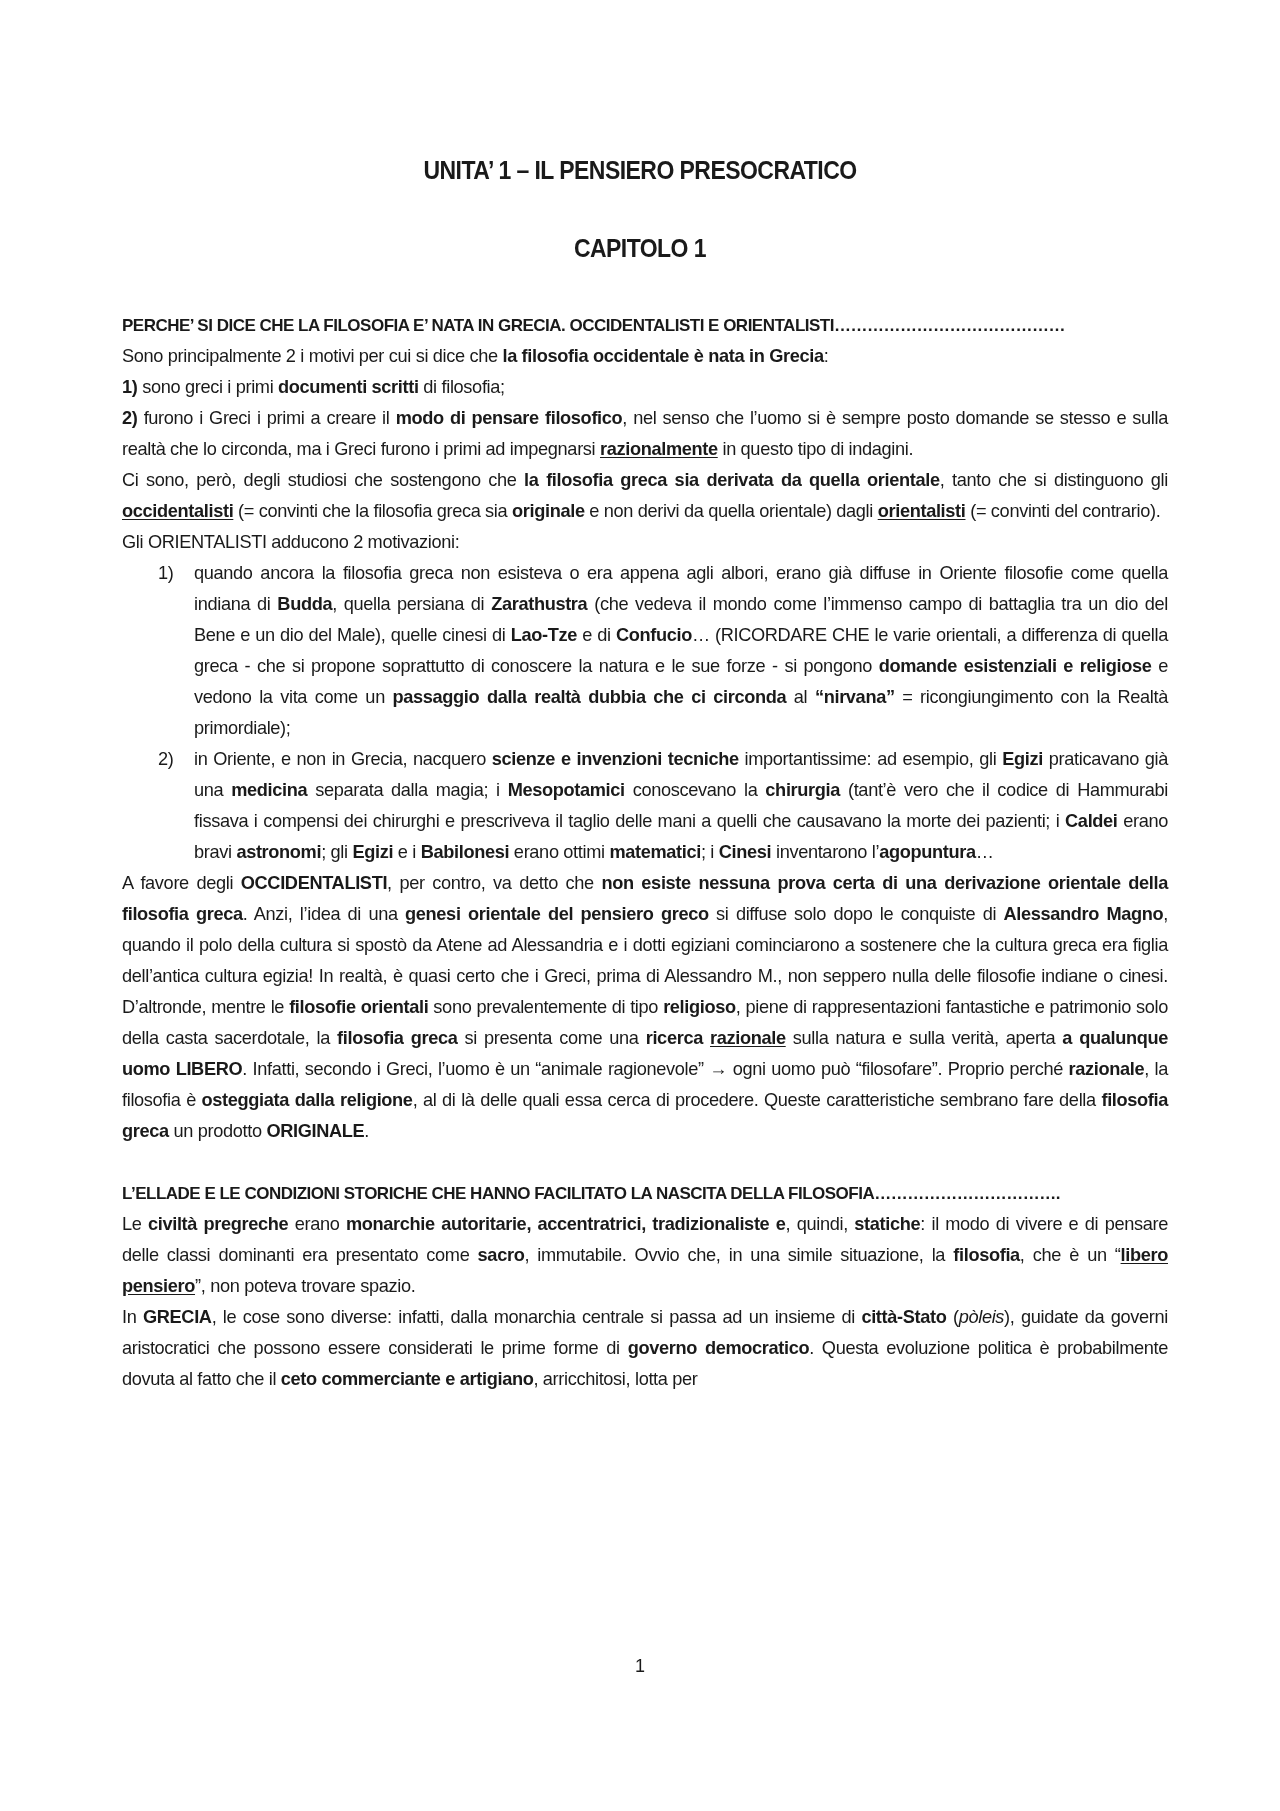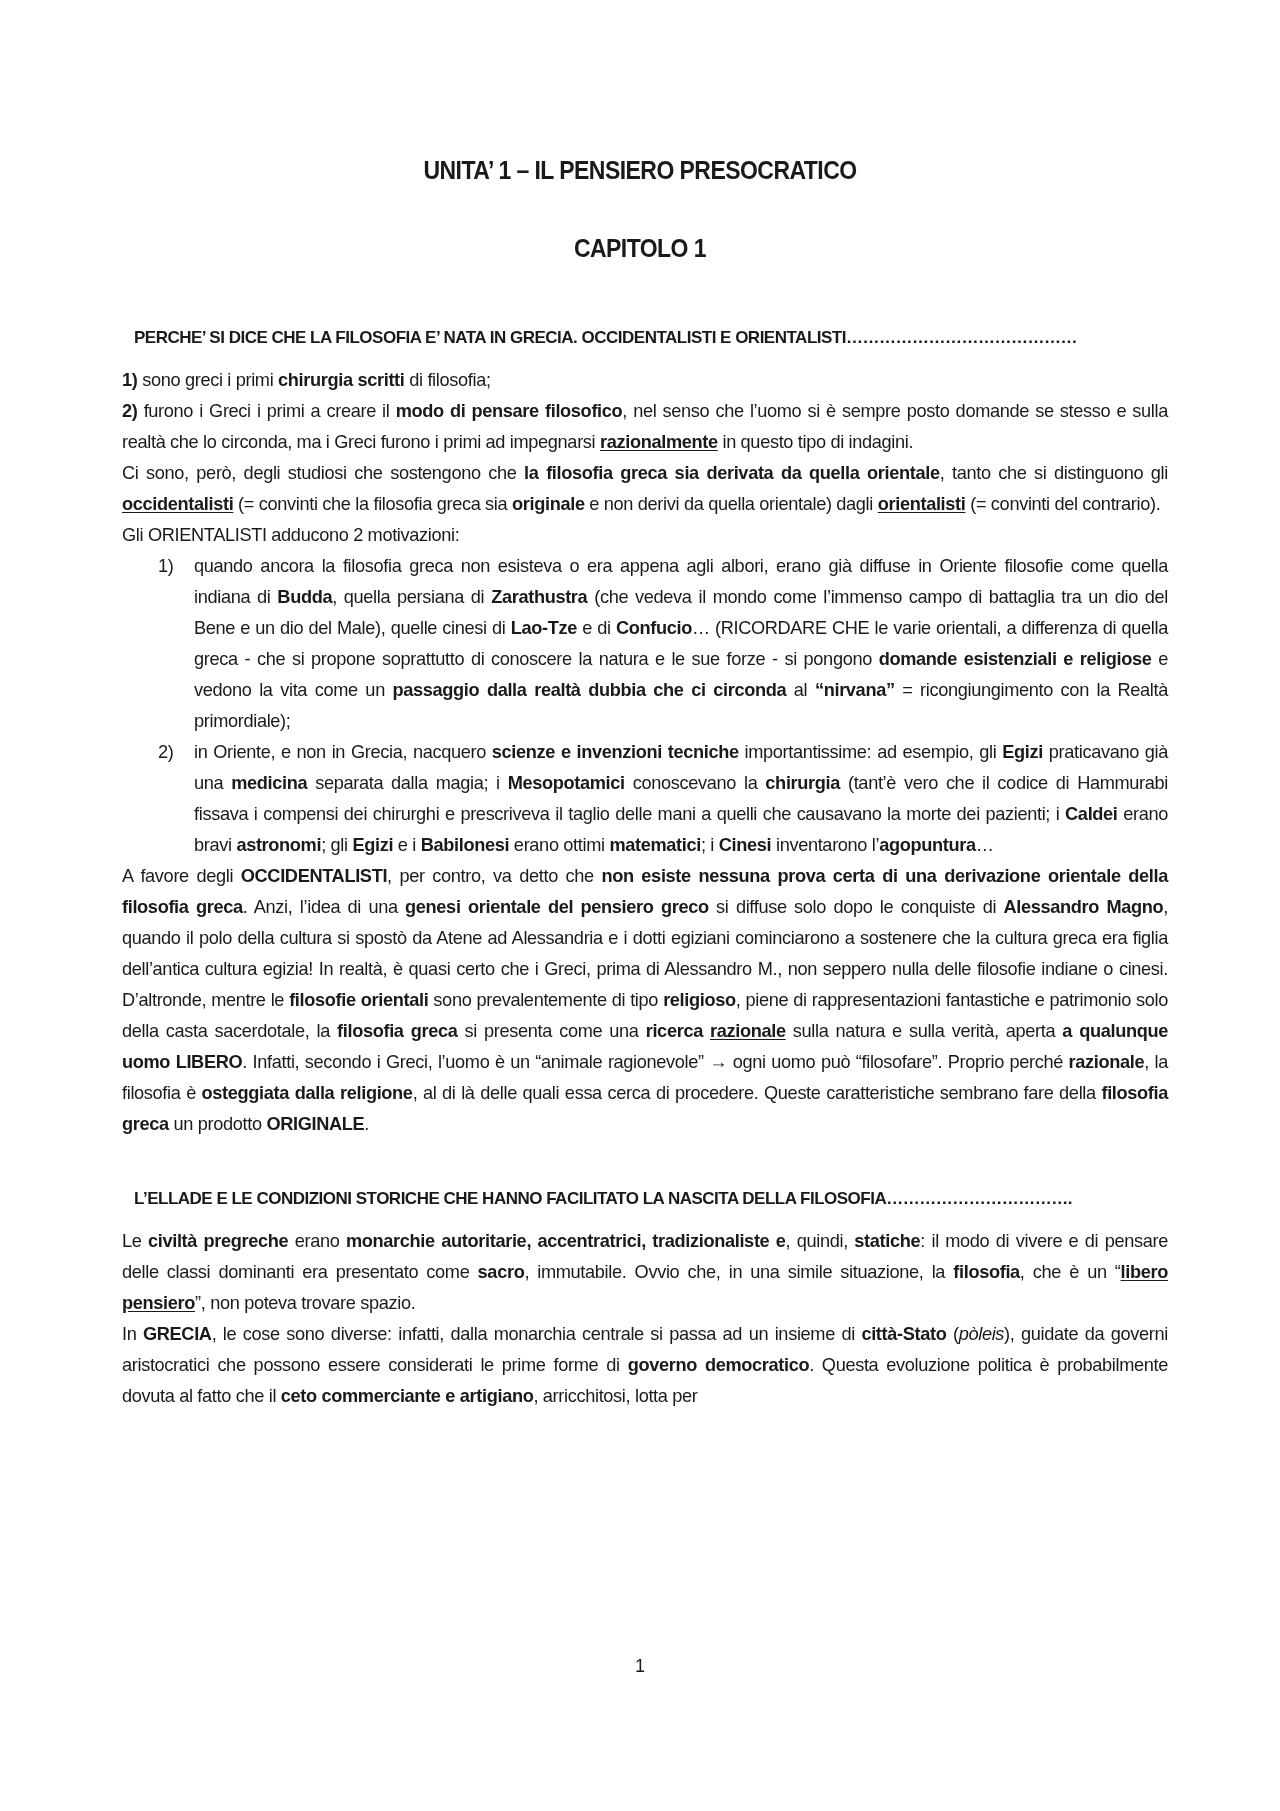--- a/index.html
+++ b/index.html
@@ -19,21 +19,21 @@
     margin: 0;
   }
   .title.unit { top: 156px; }
   .title.chap { top: 234px; }
   .body-text {
     position: absolute; left: 122px; top: 310px; width: 1046px;
     font-size: 18.2px; line-height: 31px; letter-spacing: -0.35px;
   }
   .body-text p { margin: 0; text-align: justify; }
   .body-text h2 {
-    margin: 12px; font-size: 17px; font-weight: bold; line-height: 31px;
+    margin: 0; font-size: 17px; font-weight: bold; line-height: 31px;
     letter-spacing: -0.5px; white-space: nowrap;
   }
   .body-text .spacer { height: 31px; }
   .list-item { display: flex; }
   .list-item .num { width: 72px; flex: 0 0 72px; text-align: left; padding-left: 36px; box-sizing: border-box; }
   .list-item .item-text { flex: 1; text-align: justify; }
   b { font-weight: bold; }
   u { text-decoration: underline; text-underline-offset: 2px; font-weight: bold; }
   i { font-style: italic; }
   .page-number {
@@ -43,21 +43,22 @@
 </style>
 </head>
 <body>
 
 <div class="page">
   <h1 class="title unit">UNITA’ 1 – IL PENSIERO PRESOCRATICO</h1>
   <h1 class="title chap">CAPITOLO 1</h1>
 
   <div class="body-text" id="body-text">
       <h2>PERCHE’ SI DICE CHE LA FILOSOFIA E’ NATA IN GRECIA. OCCIDENTALISTI E ORIENTALISTI……………………………………</h2>
-      <p><span><b>1)</b></span><span> sono greci i primi </span><span><b>chirurgia scritti</b></span><span> di filosofia;</span></p>
+      <p><span>Sono principalmente 2 i motivi per cui si dice che </span><span><b>la filosofia occidentale è nata in Grecia</b></span><span>:</span></p>
+      <p><span><b>1)</b></span><span> sono greci i primi </span><span><b>documenti scritti</b></span><span> di filosofia;</span></p>
       <p><span><b>2)</b></span><span> furono i Greci i primi a creare il </span><span><b>modo di pensare filosofico</b></span><span>, nel senso che l’uomo si è sempre posto domande se stesso e sulla realtà che lo circonda, ma i Greci furono i primi ad impegnarsi </span><span><u>razionalmente</u></span><span> in questo tipo di indagini.</span></p>
       <p><span>Ci sono, però, degli studiosi che sostengono che </span><span><b>la filosofia greca sia derivata da quella orientale</b></span><span>, tanto che si distinguono gli </span><span><b><u>occidentalisti</u></b></span><span> (= convinti che la filosofia greca sia </span><span><b>originale</b></span><span> e non derivi da quella orientale) dagli </span><span><b><u>orientalisti</u></b></span><span> (= convinti del contrario).</span></p>
       <p><span>Gli ORIENTALISTI adducono 2 motivazioni:</span></p>
       <div class="list-item">
         <span class="num">1)</span>
         <p class="item-text"><span>quando ancora la filosofia greca non esisteva o era appena agli albori, erano già diffuse in Oriente filosofie come quella indiana di </span><span><b>Budda</b></span><span>, quella persiana di </span><span><b>Zarathustra</b></span><span> (che vedeva il mondo come l’immenso campo di battaglia tra un dio del Bene e un dio del Male), quelle cinesi di </span><span><b>Lao-Tze</b></span><span> e di </span><span><b>Confucio</b></span><span>… (RICORDARE CHE le varie orientali, a differenza di quella greca - che si propone soprattutto di conoscere la natura e le sue forze - si pongono </span><span><b>domande esistenziali e religiose</b></span><span> e vedono la vita come un </span><span><b>passaggio dalla realtà dubbia che ci circonda</b></span><span> al </span><span><b>“nirvana”</b></span><span> = ricongiungimento con la Realtà primordiale);</span></p>
       </div>
       <div class="list-item">
         <span class="num">2)</span>
         <p class="item-text"><span>in Oriente, e non in Grecia, nacquero </span><span><b>scienze e invenzioni tecniche</b></span><span> importantissime: ad esempio, gli </span><span><b>Egizi</b></span><span> praticavano già una </span><span><b>medicina</b></span><span> separata dalla magia; i </span><span><b>Mesopotamici</b></span><span> conoscevano la </span><span><b>chirurgia</b></span><span> (tant’è vero che il codice di Hammurabi fissava i compensi dei chirurghi e prescriveva il taglio delle mani a quelli che causavano la morte dei pazienti; i </span><span><b>Caldei</b></span><span> erano bravi </span><span><b>astronomi</b></span><span>; gli </span><span><b>Egizi</b></span><span> e i </span><span><b>Babilonesi</b></span><span> erano ottimi </span><span><b>matematici</b></span><span>; i </span><span><b>Cinesi</b></span><span> inventarono l’</span><span><b>agopuntura</b></span><span>…</span></p>

